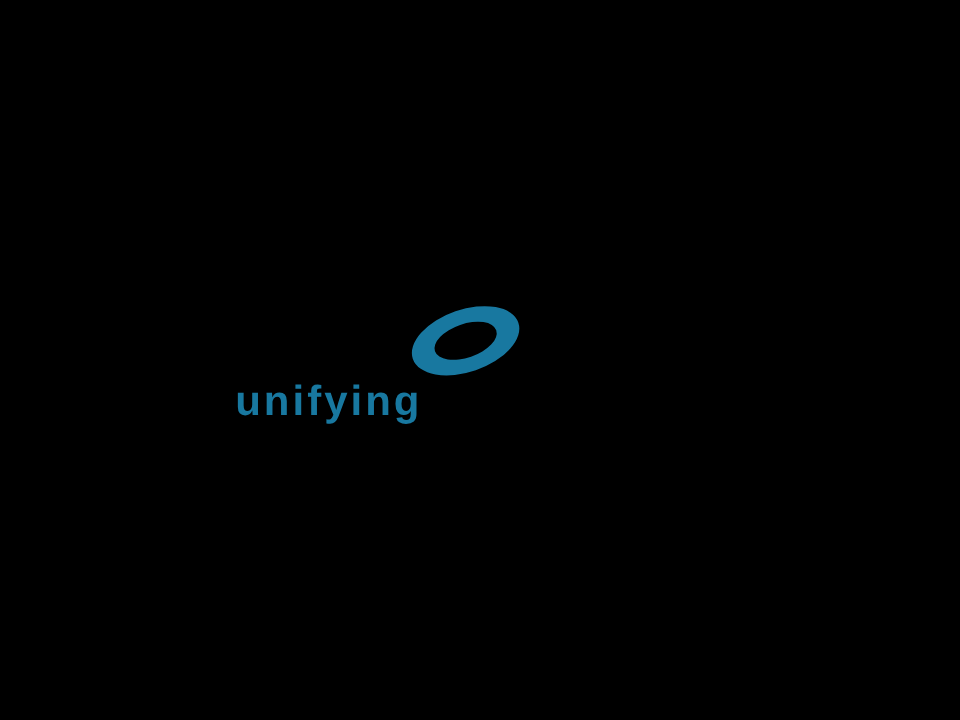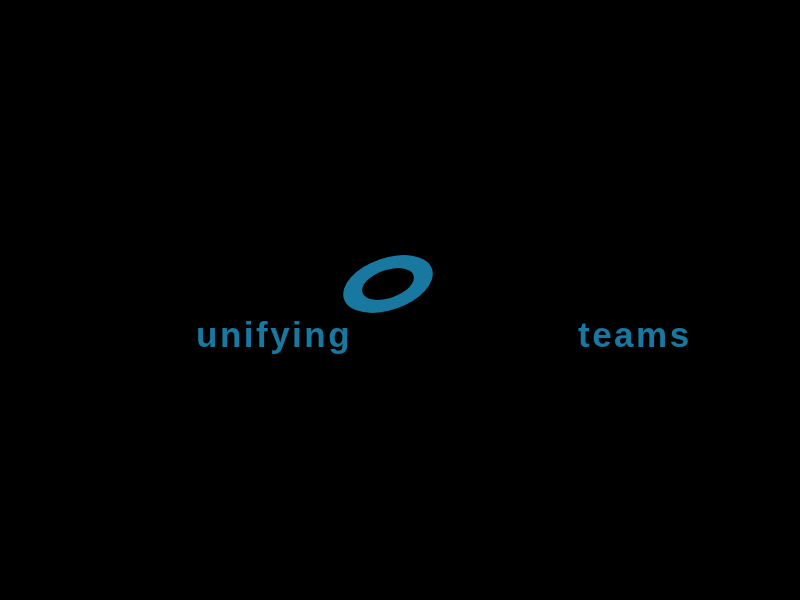--- a/index.html
+++ b/index.html
@@ -46,15 +46,14 @@
 
   <svg class="ring-svg" viewBox="0 0 110 78" aria-hidden="true">
     <g transform="rotate(-19 53 39)">
       <ellipse class="ring-outer" cx="53" cy="39" rx="46.5" ry="26"></ellipse>
       <ellipse class="ring-inner" cx="53" cy="39" rx="27" ry="14"></ellipse>
     </g>
   </svg>
 
   <span class="logo-word word-left">unifying</span>
 
-  <span class="logo-word word-right">teams</span>
 
 </div>
 
 </body></html>

